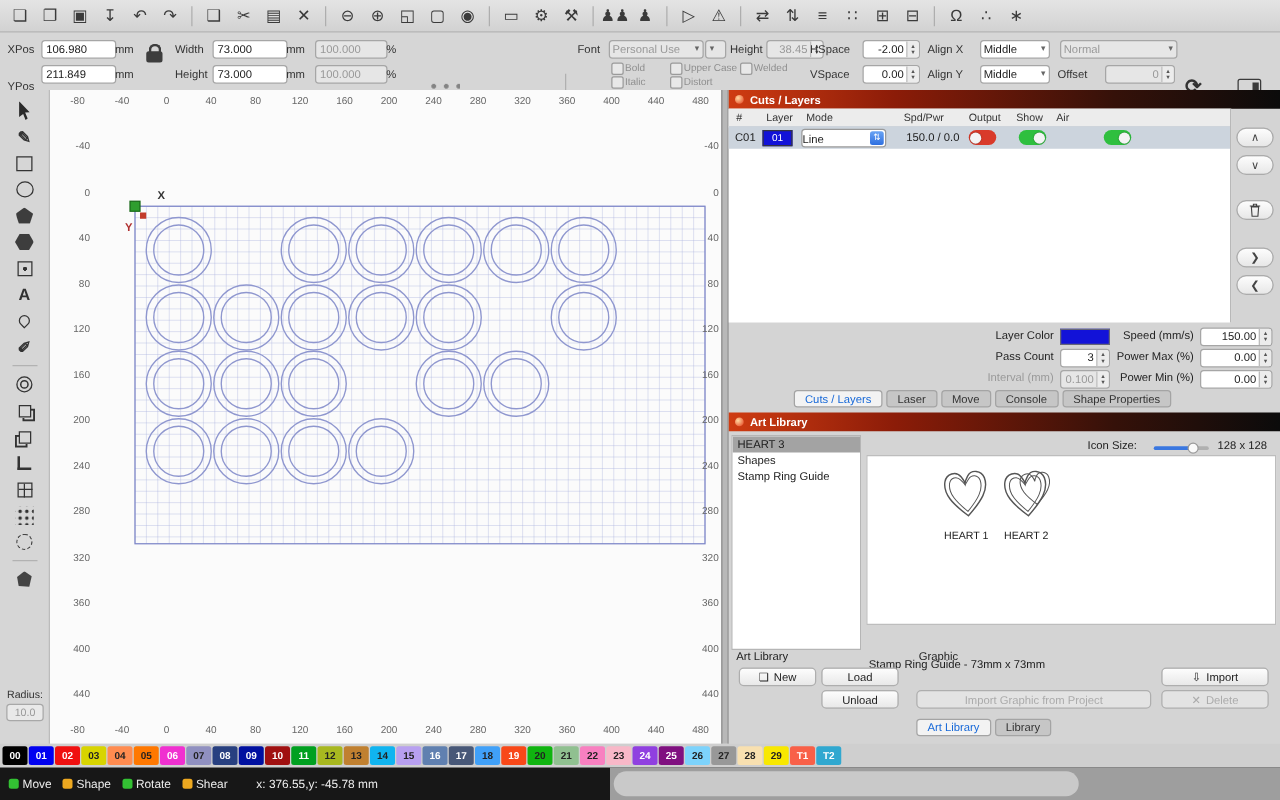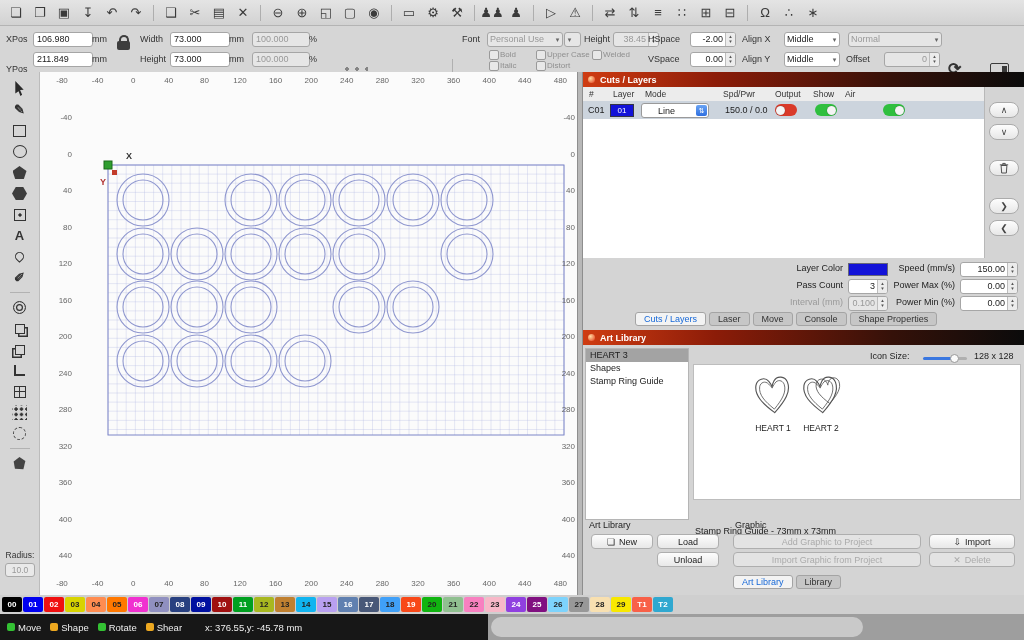--- a/index.html
+++ b/index.html
@@ -72,21 +72,21 @@
   .ptitle{position:absolute;left:0;width:441px;height:15px;display:flex;align-items:center;gap:5px;padding:0 5px;box-sizing:border-box;
           background:linear-gradient(90deg,#cf3c12,#8c1c08 30%,#351109 70%,#0b0b0b);color:#fff;font-size:9px;font-weight:bold;}
   .pdot{width:7px;height:7px;border-radius:50%;background:radial-gradient(circle at 35% 35%,#ffd9a0,#e23a1a);}
   .cl-list{position:absolute;left:0;top:15px;width:402px;height:171px;background:#fff;border-right:1px solid #b8b8b8;box-sizing:border-box;}
   .cl-head{position:absolute;left:0;top:0;width:100%;height:14px;background:#ececec;border-bottom:1px solid #ccc;font-size:8.5px;color:#333;}
   .cl-head span{position:absolute;top:2px;}
   .cl-row{position:absolute;left:0;top:14px;width:100%;height:18px;background:#ccd4dd;}
   .cl-row .cid{position:absolute;left:5px;top:4px;color:#1c1c1c;}
   .lswatch{position:absolute;left:27px;top:3px;width:22px;height:11px;border:1px solid #334;display:flex;align-items:center;justify-content:center;color:#fff;font-size:8px;}
   .modebox{position:absolute;left:58px;top:2px;width:66px;height:13px;background:#fff;border:1px solid #9a9a9a;border-radius:3px;display:flex;align-items:center;}
-  .modebox .mval{flex:1;padding-left:16px;color:#1c1c1c;}
+  .modebox .mval{flex:1;padding-left:0;color:#1c1c1c;}
   .macdd{width:11px;height:11px;margin-right:1px;border-radius:2px;background:linear-gradient(#6aa4f4,#2e6fe0);color:#fff;font-size:7px;line-height:11px;text-align:center;}
   .spd{position:absolute;left:142px;top:4px;color:#1c1c1c;}
   .tgl{position:absolute;width:22px;height:12px;border-radius:6px;display:flex;align-items:center;padding:1px;box-sizing:border-box;}
   .tgl .knob{width:9px;height:9px;border-radius:50%;background:#f4f4f4;box-shadow:0 0 1px rgba(0,0,0,.6);}
   .tgl.on{background:#2fbf3f;justify-content:flex-end;}
   .tgl.off{background:#d93a2a;justify-content:flex-start;}
   .sidebtns{position:absolute;left:402px;top:15px;width:39px;height:171px;}
   .sbtn{position:absolute;left:4px;width:30px;height:16px;background:linear-gradient(#fdfdfd,#e7e7e7);border:1px solid #ababab;
         border-radius:8px;display:flex;align-items:center;justify-content:center;font-size:9px;color:#444;box-sizing:border-box;}
   .slabel{position:absolute;font-size:9px;color:#222;text-align:right;height:13px;line-height:13px;}
@@ -575,23 +575,20 @@
     <div class="btn" style="left:8px;top:462px;width:62px">
       <span class="bico">❏</span>
       <span>New</span>
     </div>
     <div class="btn" style="left:74px;top:462px;width:62px">
         <span>Load</span>
       </div>
     <div class="btn" style="left:74px;top:480px;width:62px">
         <span>Unload</span>
       </div>
-    <div class="btn dis" style="left:150px;top:462px;width:188px">
-        <span>Add Graphic to Project</span>
-      </div>
     <div class="btn dis" style="left:150px;top:480px;width:188px">
         <span>Import Graphic from Project</span>
       </div>
     <div class="btn" style="left:346px;top:462px;width:86px">
       <span class="bico">⇩</span>
       <span>Import</span>
     </div>
     <div class="btn dis" style="left:346px;top:480px;width:86px">
       <span class="bico">✕</span>
       <span>Delete</span>

